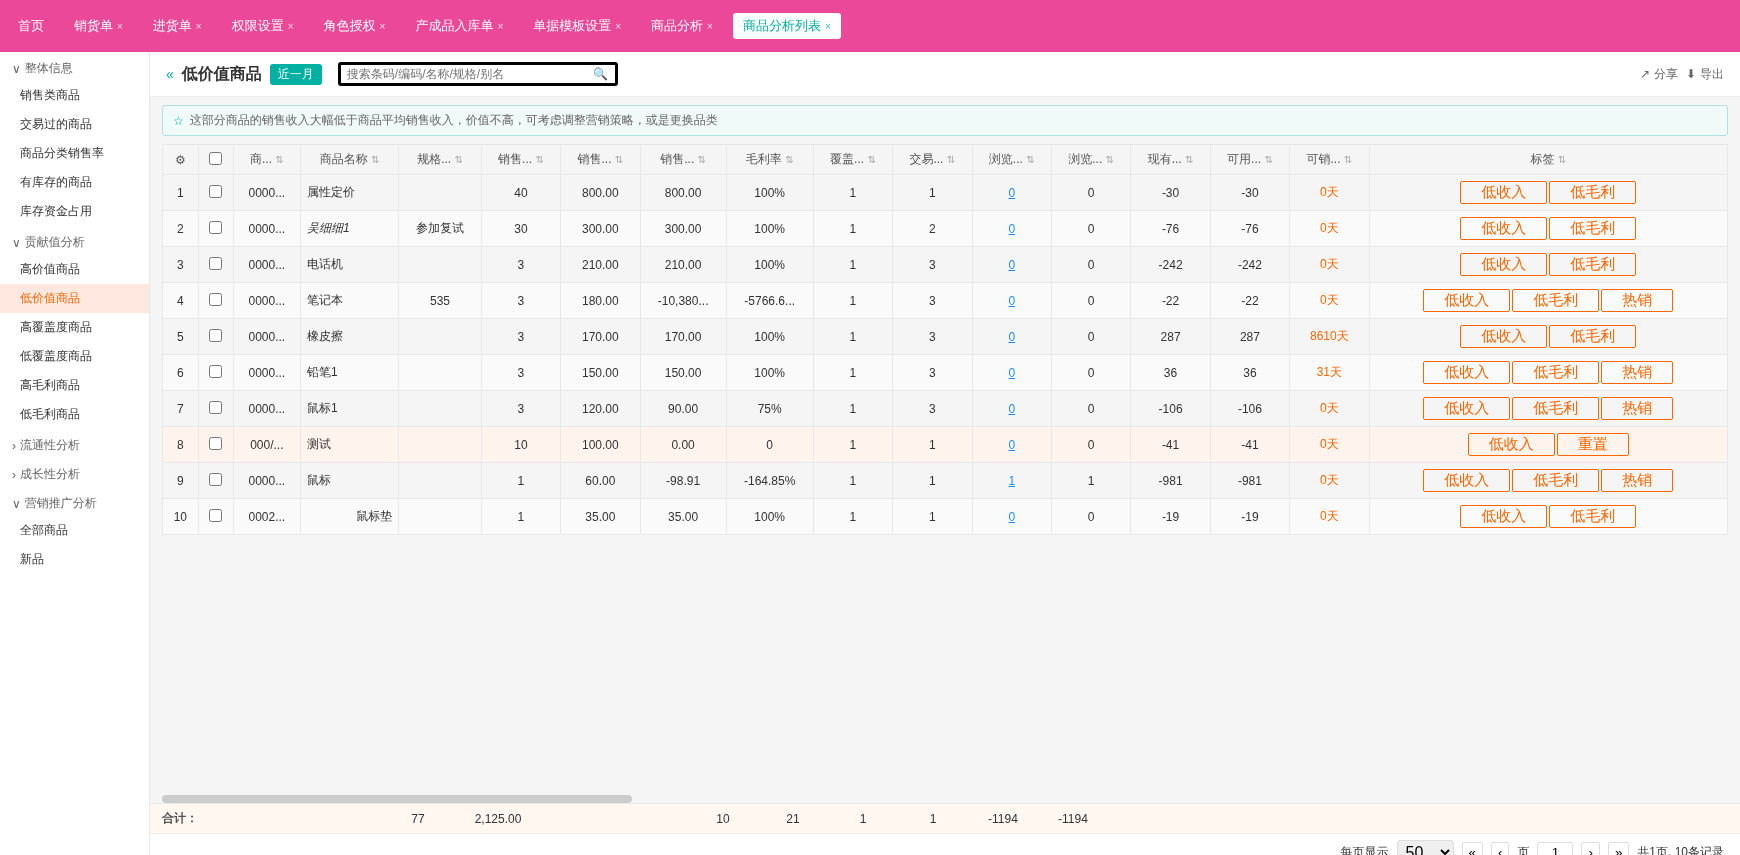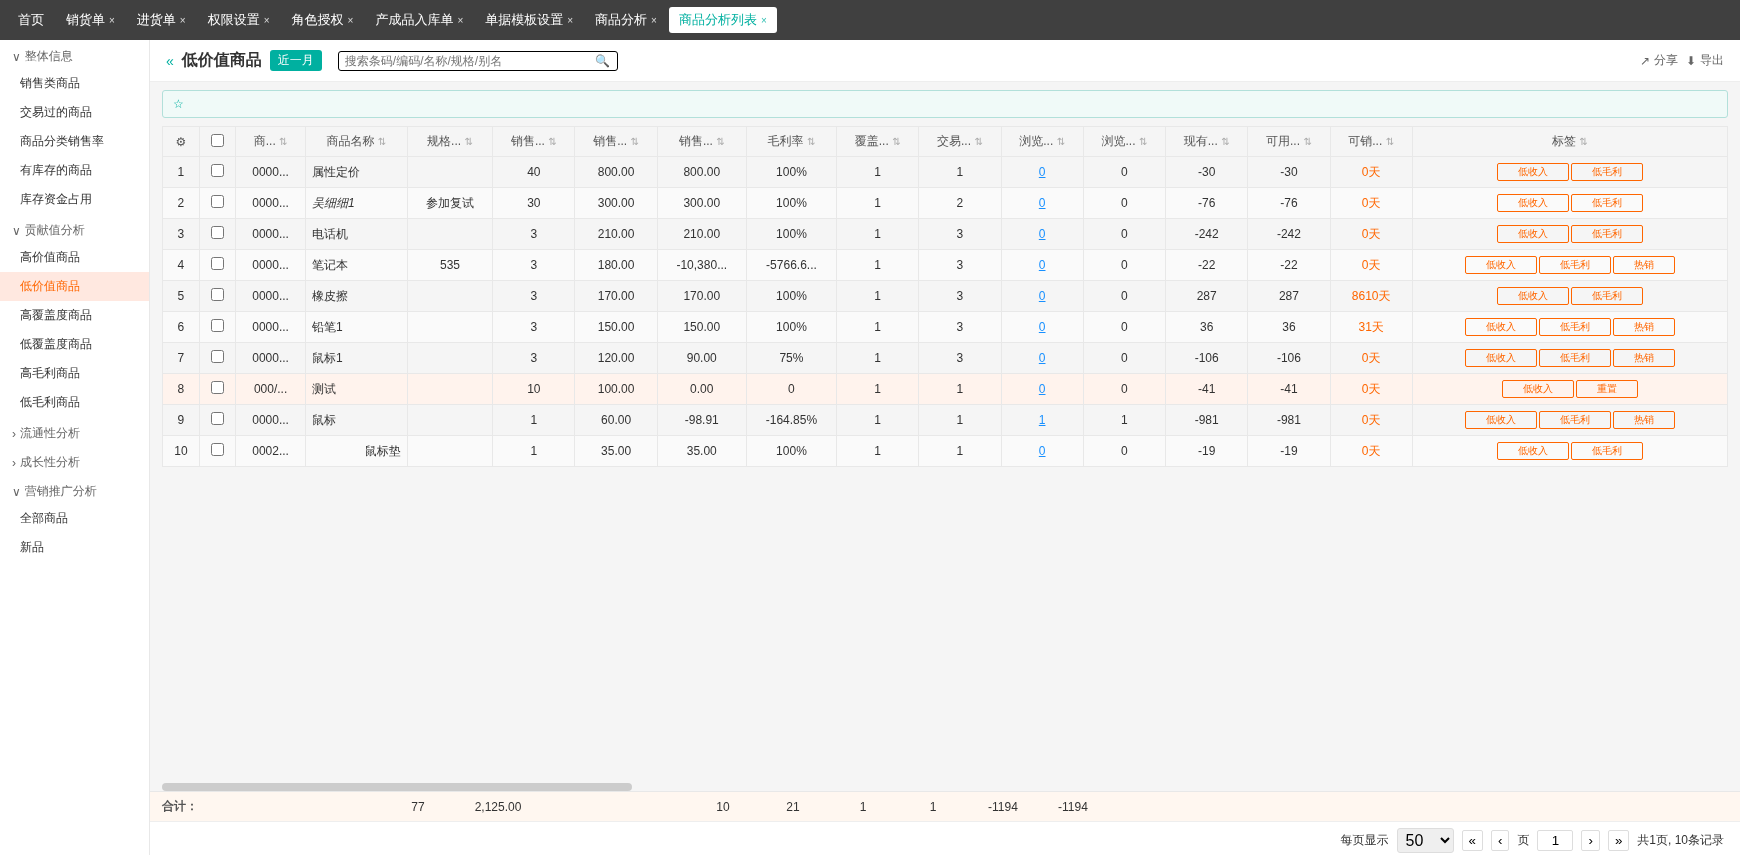--- a/index.html
+++ b/index.html
@@ -1,25 +1,25 @@
 <!DOCTYPE html>
 <html><head>
   <meta charset="utf-8">
   <style>
     * { box-sizing: border-box; margin: 0; padding: 0; }
     body { font-family: 'Microsoft YaHei', Arial, sans-serif; font-size: 12px; background: #f5f5f5; color: #333; height: 855px; overflow: hidden; }
     
     
     .top-nav {
-      background: #404040;
-      height: 40px;
+      background: #ec4899;
+      height: 52px;
       display: flex;
       align-items: center;
       padding: 0 8px;
-      gap: 2px;
+      gap: 10px;
     }
     .nav-item {
       color: #fff;
       padding: 4px 10px;
       cursor: pointer;
       border-radius: 3px;
       font-size: 13px;
       white-space: nowrap;
     }
     .nav-item.active { background: #fff; color: #00b0a0; }
@@ -71,21 +71,21 @@
       color: #fff;
       border: none;
       padding: 2px 8px;
       border-radius: 3px;
       cursor: pointer;
       font-size: 12px;
     }
     .search-box {
       display: flex;
       align-items: flex-start;
-      border: 1px solid #000000;
+      border: 3px solid #000000;
       border-radius: 3px;
       padding: 2px 6px;
       margin-left: 8px;
       flex: 1;
       max-width: 280px;
       gap: 30px;
     }
     .search-input {
       border: none;
       outline: none;
@@ -139,21 +139,21 @@
     td {
       padding: 6px 6px;
       text-align: center;
       border: 1px solid #e8e8e8;
       color: #333;
     }
     tr.highlighted td { background: #fff3ed; }
     tr:nth-child(even) td { background: #fafafa; }
     tr.highlighted td { background: #fff3ed !important; }
     
-    .tag { display: inline-block; border: 1px solid; border-radius: 2px; padding: 1px 20px; font-size: 10px; margin: 0 1px; }
+    .tag { display: inline-block; border: 1px solid; border-radius: 2px; padding: 1px 20px; font-size: 15px; margin: 0 1px; }
     .tag-orange { color: #ff6600; border-color: #ff6600; }
     
     .text-orange { color: #ff6600; }
     .text-link { color: #1890ff; text-decoration: underline; cursor: pointer; }
     
     
     .table-footer {
       background: #fff7f0;
       border-top: 1px solid #e8e8e8;
       padding: 6px 12px;
@@ -279,20 +279,21 @@
         </div>
         <div class="action-btn">
           <span>⬇</span>
           <span>导出</span>
         </div>
       </div>
     </div>
 
     <div class="notice-bar">
       <span style="color:#00b0a0;">☆</span>
+      <span>这部分商品的销售收入大幅低于商品平均销售收入，价值不高，可考虑调整营销策略，或是更换品类</span>
     </div>
 
     <div class="table-area">
       <table>
         <thead>
           <tr>
             <th><span>⚙</span></th>
             <th><input type="checkbox" class="checkbox" style=""></th>
             <th>商... <span class="sort-icon">⇅</span></th>
             <th>商品名称 <span class="sort-icon">⇅</span></th>

